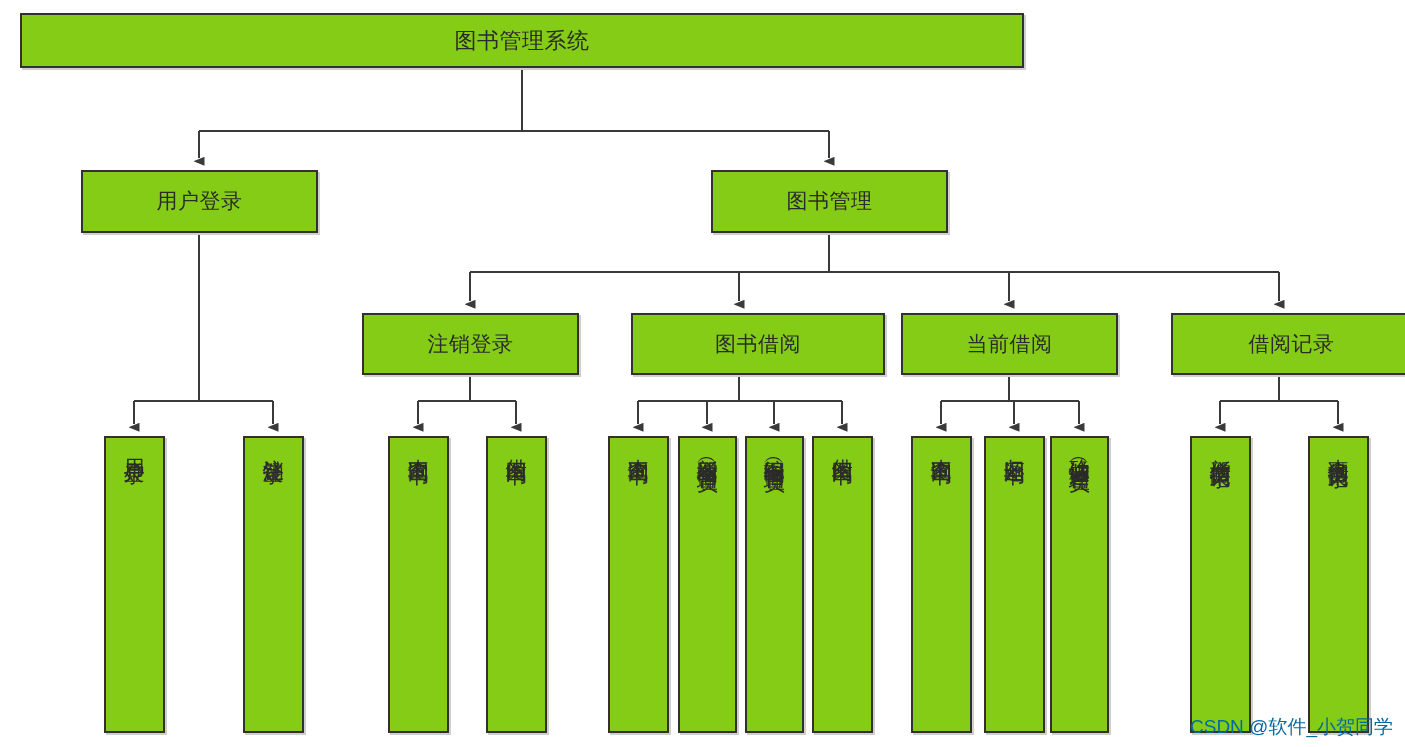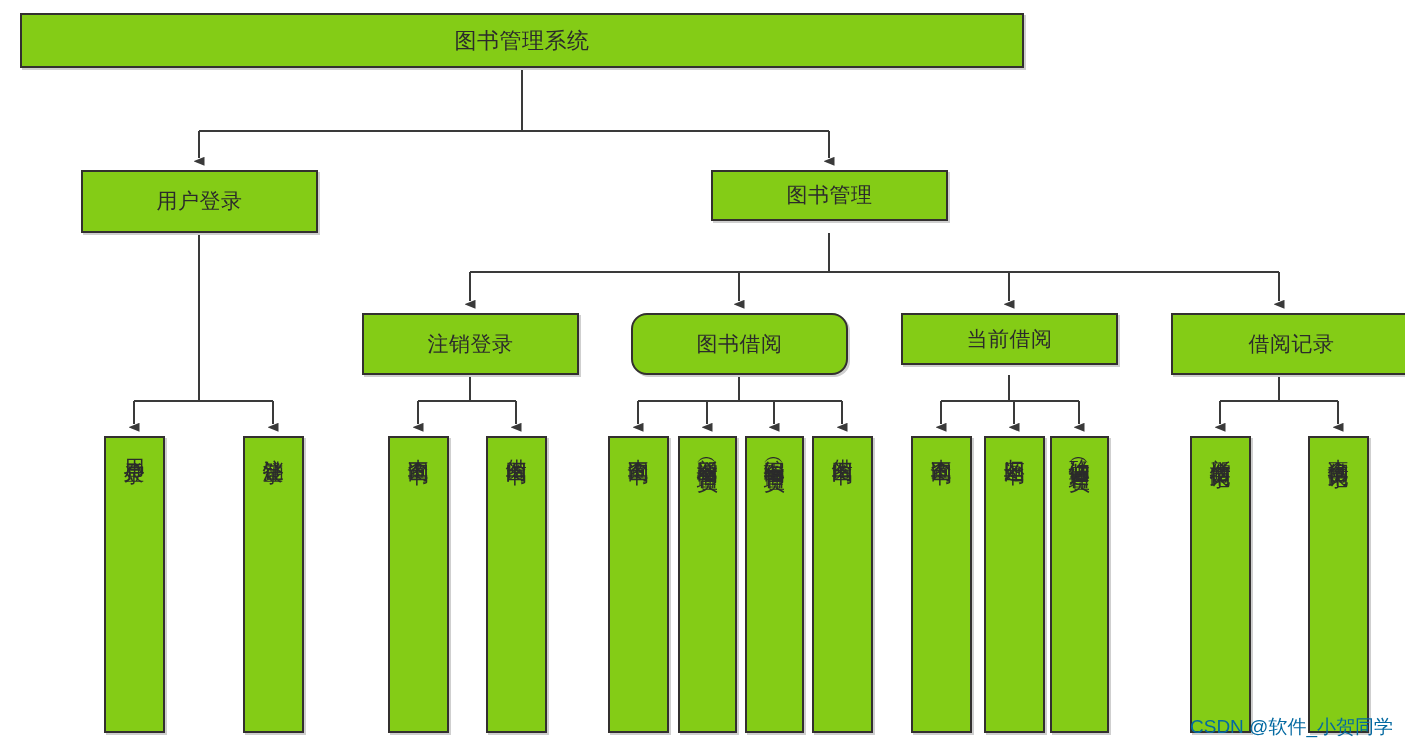--- a/index.html
+++ b/index.html
@@ -125,31 +125,31 @@
     </g>
   </svg>
 
   <div class="node horiz root" style="left: 20px; top: 13px; width: 1004px; height: 55px;">
     <span class="lbl">图书管理系统</span>
   </div>
 
   <div class="node horiz" style="left: 81px; top: 170px; width: 237px; height: 63px;">
     <span class="lbl">用户登录</span>
   </div>
-  <div class="node horiz" style="left: 711px; top: 170px; width: 237px; height: 51px;">
+  <div class="node horiz" style="left: 711px; top: 170px; width: 237px; height: 63px;">
     <span class="lbl">图书管理</span>
   </div>
 
   <div class="node horiz" style="left: 362px; top: 313px; width: 217px; height: 62px;">
     <span class="lbl">注销登录</span>
   </div>
-  <div class="node horiz" style="left: 631px; top: 313px; width: 217px; height: 62px; border-radius: 16px;">
+  <div class="node horiz" style="left: 631px; top: 313px; width: 254px; height: 62px;">
     <span class="lbl">图书借阅</span>
   </div>
-  <div class="node horiz" style="left: 901px; top: 313px; width: 217px; height: 52px;">
+  <div class="node horiz" style="left: 901px; top: 313px; width: 217px; height: 62px;">
     <span class="lbl">当前借阅</span>
   </div>
   <div class="node horiz" style="left: 1171px; top: 313px; width: 241px; height: 62px;">
     <span class="lbl">借阅记录</span>
   </div>
 
   <div class="node vert" style="left: 104px; top: 436px; width: 61px; height: 297px;">
     <span class="lbl">用户登录</span>
   </div>
   <div class="node vert" style="left: 243px; top: 436px; width: 61px; height: 297px;">

